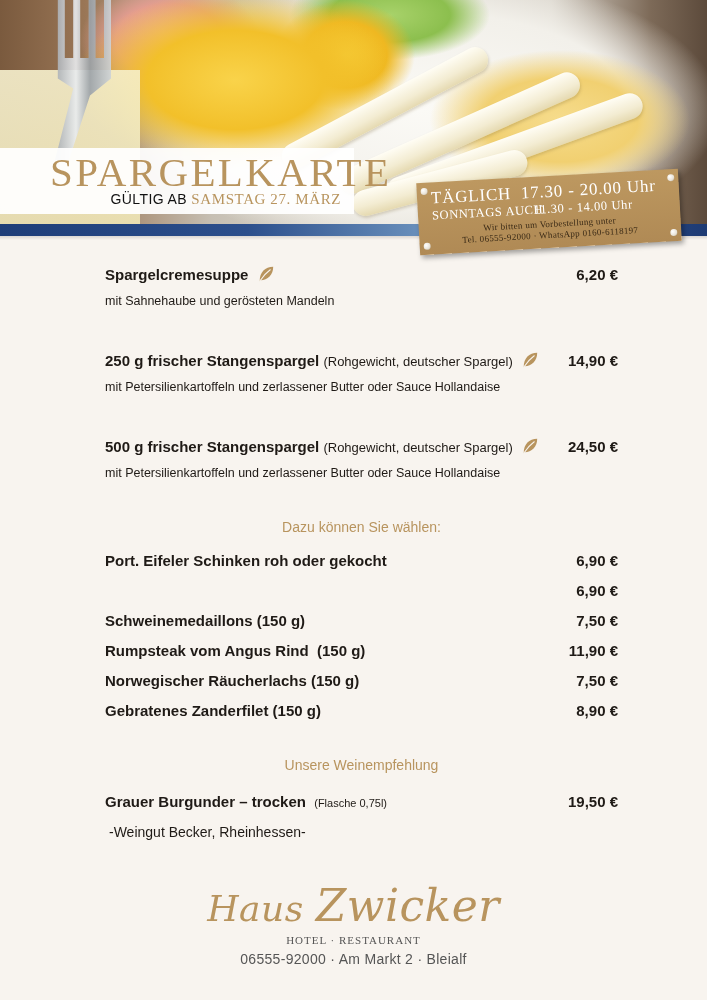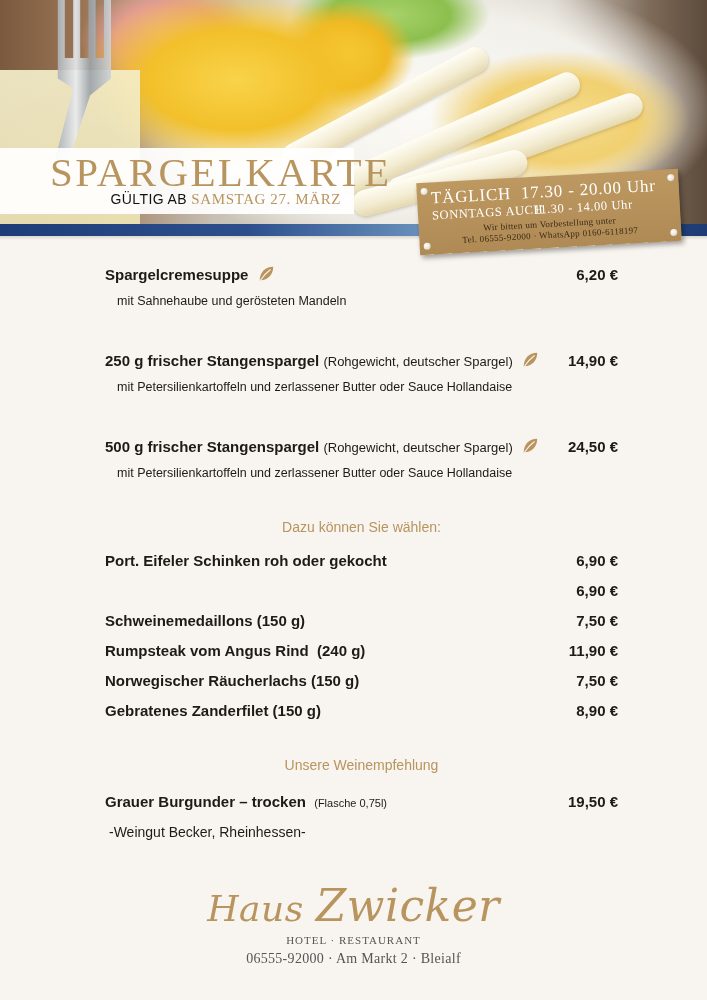--- a/index.html
+++ b/index.html
@@ -104,21 +104,21 @@
       font-size: 15px; font-weight: bold; color: #1f1a16; line-height: 20px;
     }
     .dish-name .note { font-weight: normal; font-size: 13px; text-align: center; }
     .leaf {
       display: inline-block; width: 18px; height: 18px; vertical-align: -3px; margin-left: 4px;
     }
     .dish-price {
       position: absolute; right: 0; top: 0; font-size: 15px; font-weight: bold; line-height: 20px; white-space: nowrap;
     }
     .dish-desc {
-      position: absolute; left: 12px; top: 28px; font-size: 12.5px; color: #1f1a16; white-space: nowrap; line-height: 16px;
+      position: absolute; left: 0; top: 28px; font-size: 12.5px; color: #1f1a16; white-space: nowrap; line-height: 16px;
     }
     .section-head {
       position: absolute; left: 0; width: 513px; text-align: center;
       font-size: 14px; color: #b8945e; line-height: 18px;
     }
     .extra { position: absolute; left: 0; width: 513px; height: 20px; }
     .extra .n { position: absolute; left: 0; top: 0; font-size: 15px; font-weight: bold; white-space: nowrap; line-height: 20px; }
     .extra .p { position: absolute; right: 0; top: 0; font-size: 15px; font-weight: bold; white-space: nowrap; line-height: 20px; }
     .winery { position: absolute; left: 4px; font-size: 14px; white-space: nowrap; line-height: 18px; }
     
@@ -127,21 +127,21 @@
       font-family: "DejaVu Serif", "Liberation Serif", serif; font-style: italic;
       font-size: 36px; color: #b8945e; line-height: 44px; letter-spacing: 0.5px;
     }
     .logo .big { font-size: 44px; }
     .logo-sub {
       position: absolute; left: 0; width: 707px; top: 934px; text-align: center;
       font-family: "Liberation Serif", "DejaVu Serif", serif; font-size: 11px; letter-spacing: 1px; color: #555;
     }
     .address {
       position: absolute; left: 0; width: 707px; top: 951px; text-align: center;
-      font-family: Liberation Serif, serif; font-size: 14px; color: #555; letter-spacing: 0.3px;
+      font-family: Liberation Sans, sans-serif; font-size: 14px; color: #555; letter-spacing: 0.3px;
     }
   </style>
 </head>
 <body>
 
 <div class="hero">
   <div class="napkin"></div>
   <div class="fork"></div>
   <div class="asparagus" style="left:270px; top:95px; width:230px; transform:rotate(-28deg);"></div>
   <div class="asparagus" style="left:330px; top:120px; width:260px; transform:rotate(-24deg);"></div>
@@ -221,21 +221,21 @@
     <span class="p">6,90 €</span>
   </div>
   <div class="extra" style="top:581px;">
     <span class="p">6,90 €</span>
   </div>
   <div class="extra" style="top:611px;">
     <span class="n">Schweinemedaillons (150 g)</span>
     <span class="p">7,50 €</span>
   </div>
   <div class="extra" style="top:641px;">
-    <span class="n" style="white-space:pre;">Rumpsteak vom Angus Rind  (240 g)</span>
+    <span class="n" style="white-space:pre;">Rumpsteak vom Angus Rind  (150 g)</span>
     <span class="p">11,90 €</span>
   </div>
   <div class="extra" style="top:671px;">
     <span class="n">Norwegischer Räucherlachs (150 g)</span>
     <span class="p">7,50 €</span>
   </div>
   <div class="extra" style="top:701px;">
     <span class="n">Gebratenes Zanderfilet (150 g)</span>
     <span class="p">8,90 €</span>
   </div>

